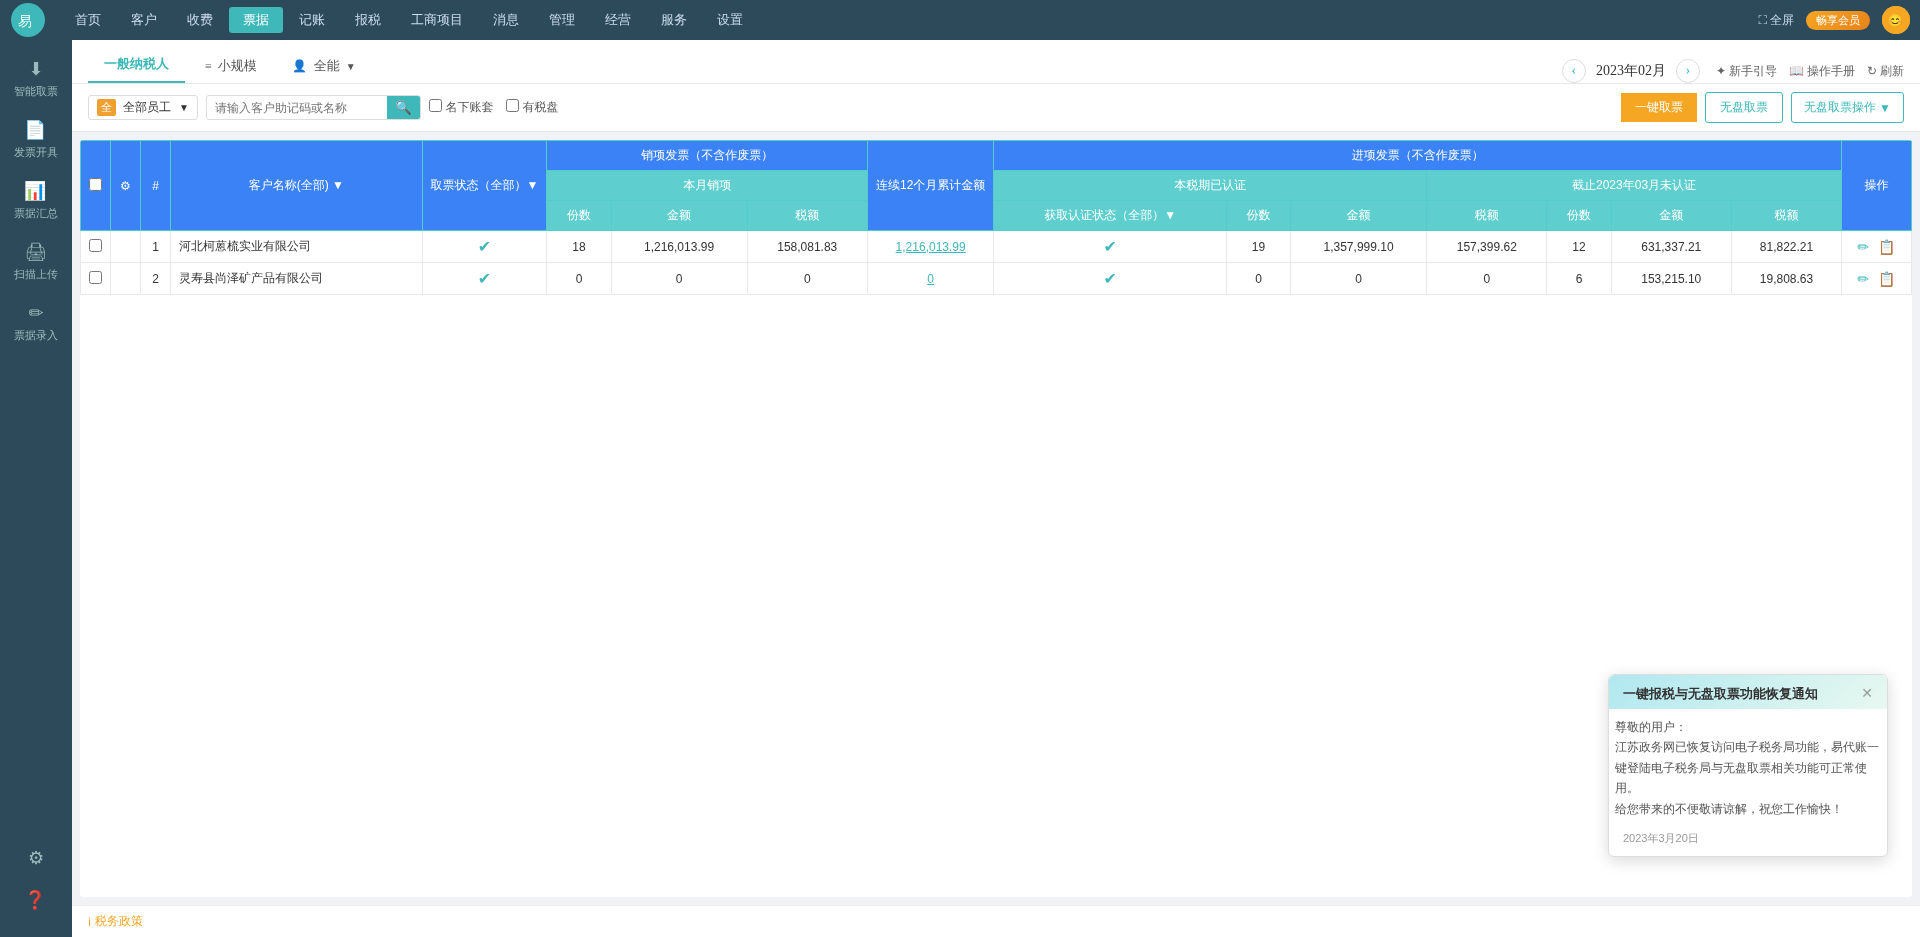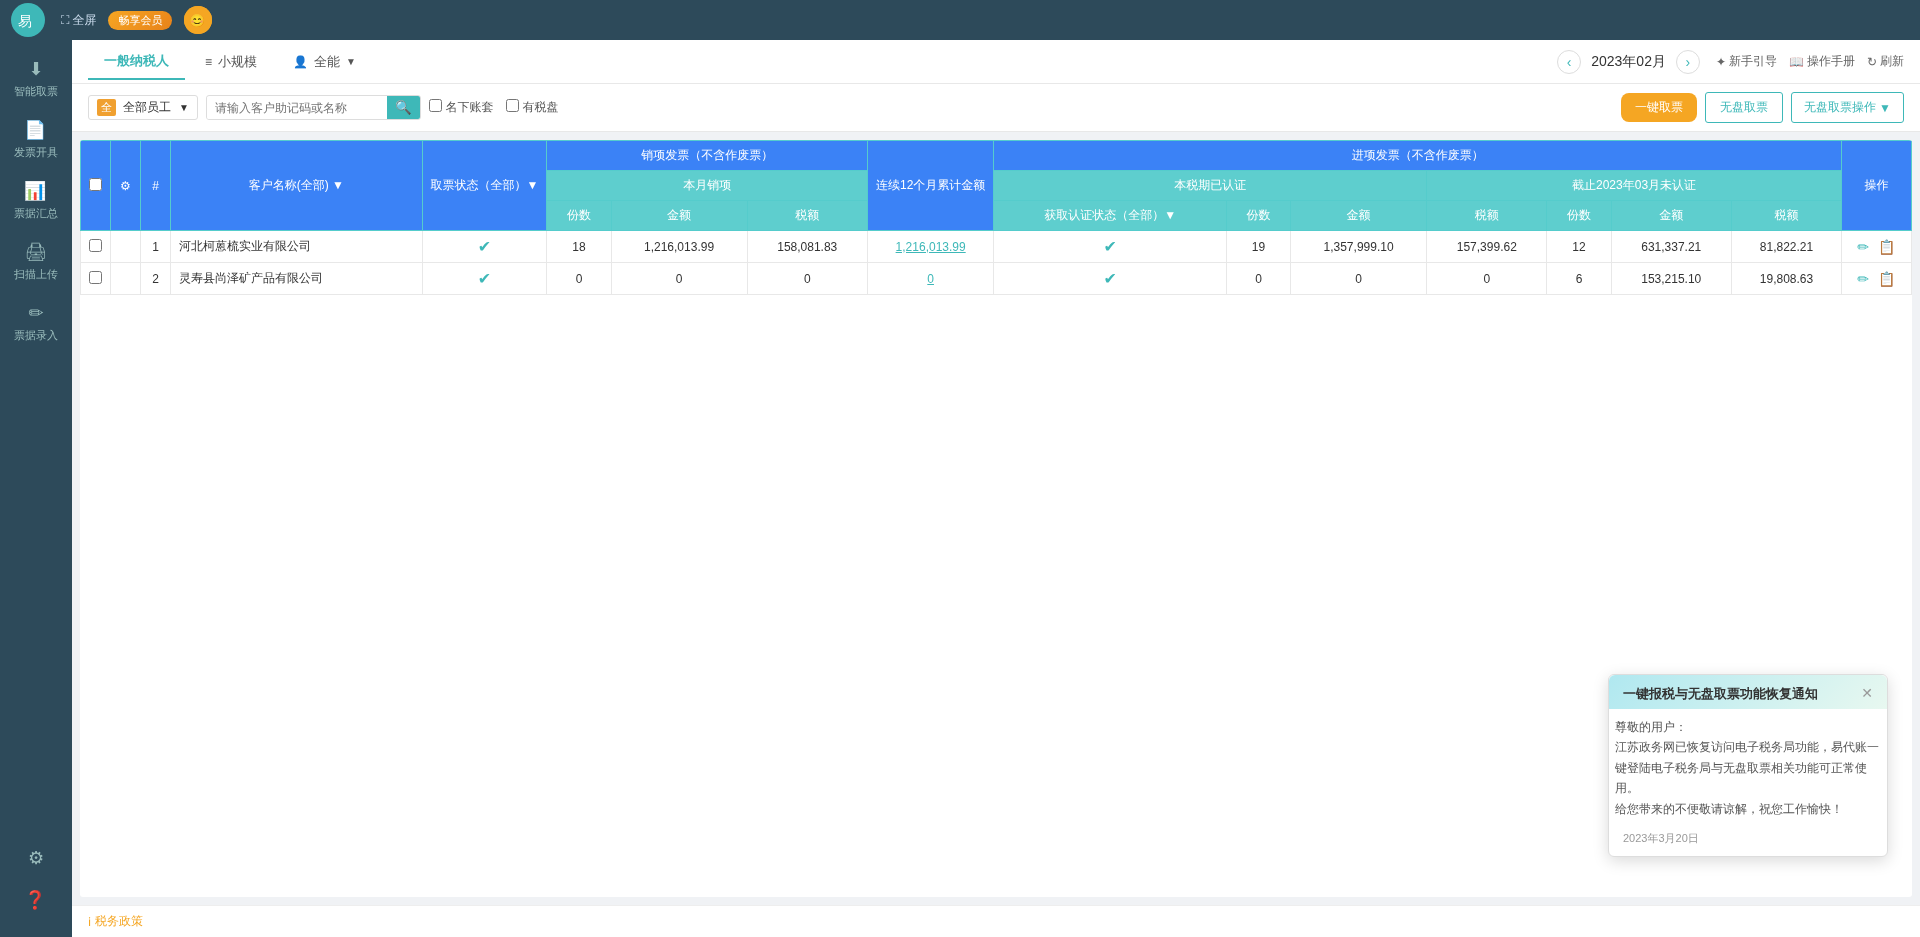--- a/index.html
+++ b/index.html
@@ -24,21 +24,21 @@
     .sidebar { width: 72px; background: #2d4a5a; display: flex; flex-direction: column; align-items: center; padding-top: 8px; flex-shrink: 0; }
     .sidebar-item { width: 100%; display: flex; flex-direction: column; align-items: center; padding: 10px 4px; cursor: pointer; color: #9bb; font-size: 11px; gap: 4px; }
     .sidebar-item .icon { font-size: 18px; color: #9bb; }
     .sidebar-bottom { margin-top: auto; padding-bottom: 16px; }
     .sidebar-bottom .sidebar-item { }
 
     
     .content-area { flex: 1; display: flex; flex-direction: column; overflow: hidden; background: #f0f2f5; }
 
     
-    .tab-bar { background: #fff; border-bottom: 1px solid #e8e8e8; display: flex; align-items: center; padding: 0 16px; height: 44px; flex-shrink: 0; gap: 4px; }
+    .tab-bar { background: #fff; border-bottom: 1px solid #e8e8e8; display: flex; align-items: flex-end; padding: 0 16px; height: 44px; flex-shrink: 0; gap: 4px; font-family: Liberation Serif, serif; }
     .tab-item { padding: 8px 16px; cursor: pointer; font-size: 13px; color: #555; border-radius: 3px 3px 0 0; display: flex; align-items: center; gap: 6px; }
     .tab-item.active { color: #3eb8b8; border-bottom: 2px solid #3eb8b8; font-weight: bold; }
     .tab-bar-right { margin-left: auto; display: flex; align-items: center; gap: 16px; }
     .date-nav { display: flex; align-items: center; gap: 10px; color: #333; font-size: 14px; }
     .date-nav .arrow-btn { cursor: pointer; width: 24px; height: 24px; border-radius: 50%; border: 1px solid #ddd; display: flex; align-items: center; justify-content: center; background: #fff; color: #3eb8b8; font-size: 14px; }
     .date-label { font-size: 14px; color: #333; font-weight: 500; }
     .action-links { display: flex; align-items: center; gap: 12px; font-size: 12px; color: #666; }
     .action-link { cursor: pointer; display: flex; align-items: center; gap: 3px; }
 
     
@@ -46,21 +46,21 @@
     .toolbar-left { display: flex; align-items: center; gap: 8px; flex: 1; }
     .employee-select { display: flex; align-items: center; gap: 4px; border: 1px solid #ddd; border-radius: 3px; padding: 3px 8px; background: #fff; cursor: pointer; font-size: 12px; color: #333; }
     .employee-select .tag { background: #f0a030; color: #fff; border-radius: 2px; padding: 1px 4px; font-size: 11px; margin-right: 3px; }
     .search-box { display: flex; align-items: center; border: 1px solid #ddd; border-radius: 3px; overflow: hidden; }
     .search-box input { border: none; outline: none; padding: 4px 8px; font-size: 12px; width: 180px; color: #999; }
     .search-box .search-btn { background: #3eb8b8; color: #fff; border: none; padding: 4px 8px; cursor: pointer; }
     .checkbox-group { display: flex; align-items: center; gap: 12px; }
     .checkbox-item { display: flex; align-items: flex-start; gap: 4px; font-size: 12px; color: #555; cursor: pointer; }
     .checkbox-item input { cursor: pointer; }
     .toolbar-right { display: flex; align-items: center; gap: 8px; }
-    .btn-primary { background: #f5a623; color: #fff; border: none; padding: 6px 14px; border-radius: 8px; cursor: pointer; font-size: 12px; }
+    .btn-primary { background: #f5a623; color: #fff; border: none; padding: 6px 14px; border-radius: 0; cursor: pointer; font-size: 12px; }
     .btn-danger { background: #fff; color: #3eb8b8; border: 1px solid #3eb8b8; padding: 6px 14px; border-radius: 3px; cursor: pointer; font-size: 12px; }
     .btn-more { background: #fff; color: #3eb8b8; border: 1px solid #3eb8b8; padding: 6px 12px; border-radius: 3px; cursor: pointer; font-size: 12px; display: flex; align-items: center; gap: 3px; }
 
     
     .table-wrap { flex: 1; overflow: auto; padding: 0; background: #fff; margin: 8px; border-radius: 3px; }
     table { width: 100%; border-collapse: collapse; font-size: 12px; }
     thead tr th { background: #3b82f6; color: #fff; text-align: center; padding: 6px 8px; border: 1px solid #5cc; white-space: nowrap; font-weight: normal; }
     thead tr.sub-header th { background: #5ecece; }
     tbody tr td { text-align: center; padding: 6px 8px; border: 1px solid #e8e8e8; color: #333; white-space: nowrap; }
     .td-left { text-align: left; }
@@ -87,20 +87,34 @@
   </style>
 </head>
 <body>
 
 <div class="top-nav">
   <div class="logo">
     <svg viewBox="0 0 36 36">
         <circle cx="18" cy="18" r="17" fill="#3eb8b8"></circle>
         <text x="8" y="24" font-size="14" fill="#fff" font-family="Arial">易</text>
       </svg>
+  </div>
+  <div class="nav-items">
+    <div class="nav-item">首页</div>
+    <div class="nav-item">客户</div>
+    <div class="nav-item">收费</div>
+    <div class="nav-item active">票据</div>
+    <div class="nav-item">记账</div>
+    <div class="nav-item">报税</div>
+    <div class="nav-item">工商项目</div>
+    <div class="nav-item">消息</div>
+    <div class="nav-item">管理</div>
+    <div class="nav-item">经营</div>
+    <div class="nav-item">服务</div>
+    <div class="nav-item">设置</div>
   </div>
   <div class="top-nav-right">
     <span class="btn-link">
       <span>⛶</span>
       <span>全屏</span>
     </span>
     <span class="vip-btn">畅享会员</span>
     <div class="avatar">
       <svg width="28" height="28" viewBox="0 0 28 28">
           <circle cx="14" cy="14" r="14" fill="#f5a623"></circle>

